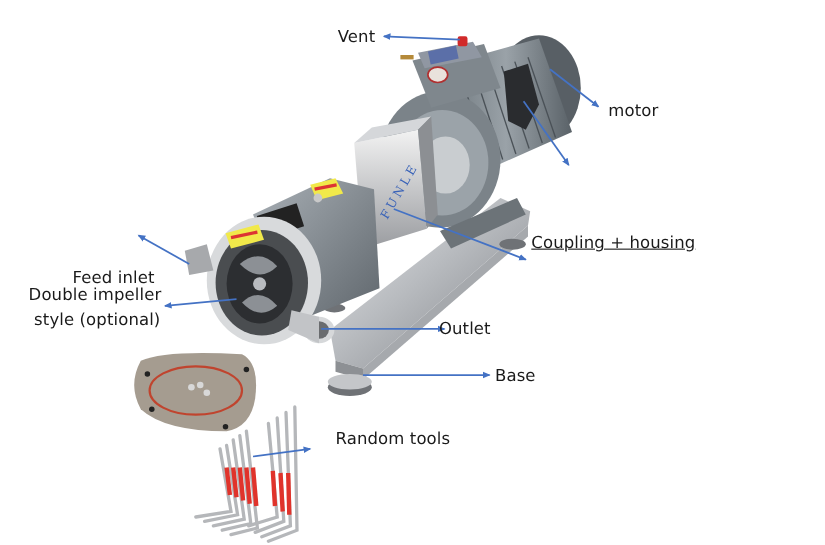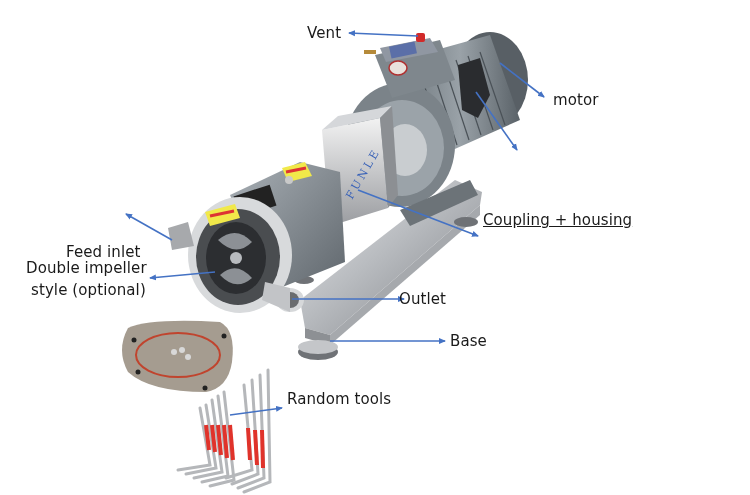--- a/index.html
+++ b/index.html
@@ -162,15 +162,15 @@
   </svg>
 
   <div class="label" style="left:307px; top:23px;">Vent</div>
   <div class="label" style="left:553px; top:90px;">motor</div>
   <div class="label" style="left:66px; top:195px;margin-top:47px;">Feed inlet</div>
   <div class="label" style="left:483px; top:210px;text-decoration:underline;">Coupling + housing</div>
   <div class="label" style="left:31px; top:280px;">style (optional)</div>
   <div class="label" style="left:26px; top:258px;">Double impeller</div>
   <div class="label" style="left:399px; top:289px;">Outlet</div>
   <div class="label" style="left:450px; top:331px;">Base</div>
-  <div class="label" style="left:287px; top:389px;">Random tools</div>
+  <div class="label" style="left:305px; top:389px;">Random tools</div>
 
 </div>
 
 </body></html>

